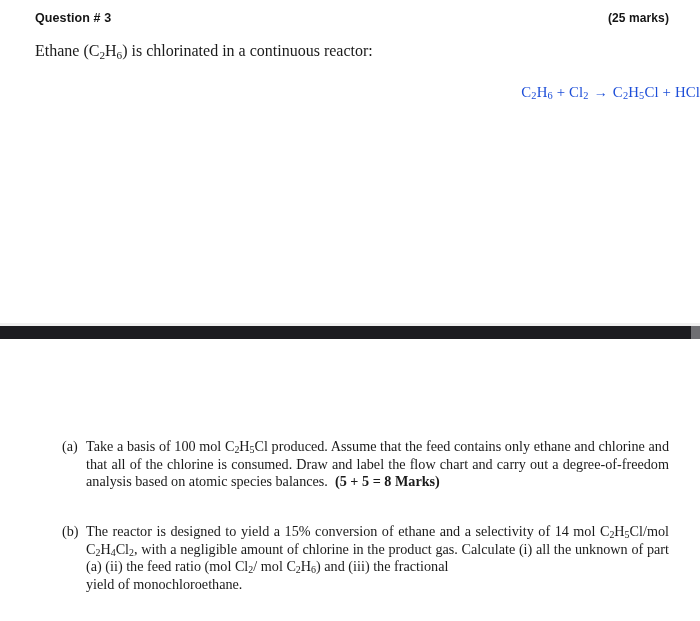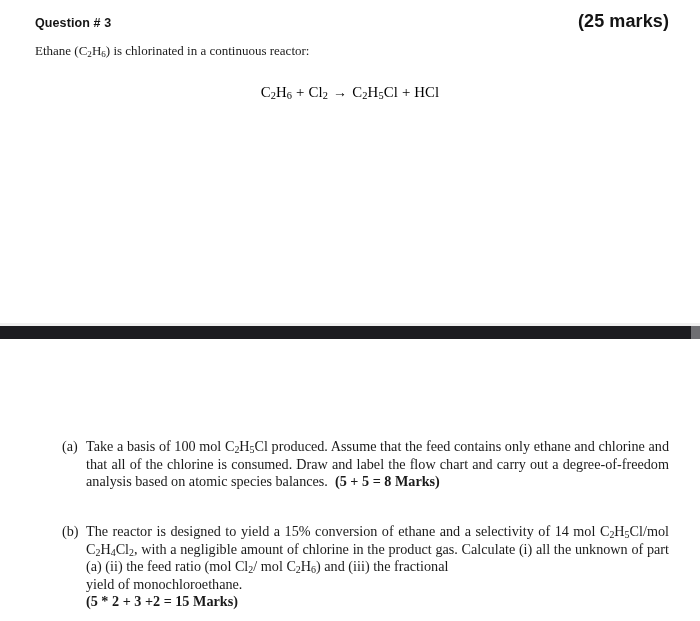--- a/index.html
+++ b/index.html
@@ -36,30 +36,30 @@
     font-family: "Liberation Sans", "DejaVu Sans", sans-serif;
     font-weight: bold;
     font-size: 12.5px;
     letter-spacing: 0.1px;
     color: #141414;
     white-space: nowrap;
   }
   .marks-label {
     font-family: "Liberation Sans", "DejaVu Sans", sans-serif;
     font-weight: bold;
-    font-size: 18px;
+    font-size: 12px;
     letter-spacing: 0.1px;
     color: #141414;
     white-space: nowrap;
   }
 
   
   .para {
     position: absolute;
-    font-size: 13px;
+    font-size: 16px;
     line-height: 18px;
     color: #1a1a1a;
   }
   .para-intro {
     left: 35px;
     top: 42px;
     width: 634px;
     text-align: left;
   }
   .para-side {
@@ -68,24 +68,24 @@
     width: 634px;
     text-align: justify;
     text-justify: inter-word;
   }
 
   
   .equation {
     position: absolute;
     left: 0;
     width: 700px;
-    text-align: center;
+    text-align: right;
     font-size: 14.8px;
     line-height: 20px;
-    color: #000000;
+    color: #1d4ed8;
     letter-spacing: 0.15px;
   }
   .eq-1 { top: 82px; }
   .eq-2 { top: 185px; }
 
   .arrow {
     padding: 0 5px;
     font-size: 14px;
   }
 
@@ -140,21 +140,20 @@
   }
   .item-body {
     flex: 1 1 auto;
     text-align: justify;
     text-justify: inter-word;
   }
   .item-body > .last-line {
     display: flex;
     justify-content: space-between;
     align-items: baseline;
-    flex-direction: column;
   }
   .bold-marks {
     font-weight: bold;
     white-space: nowrap;
   }
   .nowrap { white-space: nowrap; }
 </style>
 </head>
 <body>
 
@@ -182,17 +181,16 @@
 
   <div class="list-item item-a">
     <span class="item-marker">(a)</span>
     <span class="item-body">Take a basis of 100 mol C<sub>2</sub>H<sub>5</sub>Cl produced. Assume that the feed contains only ethane and chlorine and that all of the chlorine is consumed. Draw and label the flow chart and carry out a degree-of-freedom analysis based on atomic species balances.&nbsp;&nbsp;<span class="bold-marks">(5 + 5 = 8 Marks)</span></span>
   </div>
 
   <div class="list-item item-b">
     <span class="item-marker">(b)</span>
     <span class="item-body">The reactor is designed to yield a 15% conversion of ethane and a selectivity of 14 mol C<sub>2</sub>H<sub>5</sub>Cl/mol C<sub>2</sub>H<sub>4</sub>Cl<sub>2</sub>, with a negligible amount of chlorine in the product gas. Calculate (i) all the unknown of part (a) (ii) the feed ratio (mol Cl<sub>2</sub>/ mol C<sub>2</sub>H<sub>6</sub>) and (iii) the fractional<span class="last-line">
           <span>yield of monochloroethane.</span>
-          <span class="bold-marks">(5 * 2 + 3 +2 = 15 Marks)</span>
         </span></span>
   </div>
 
 </div>
 
 </body></html>

